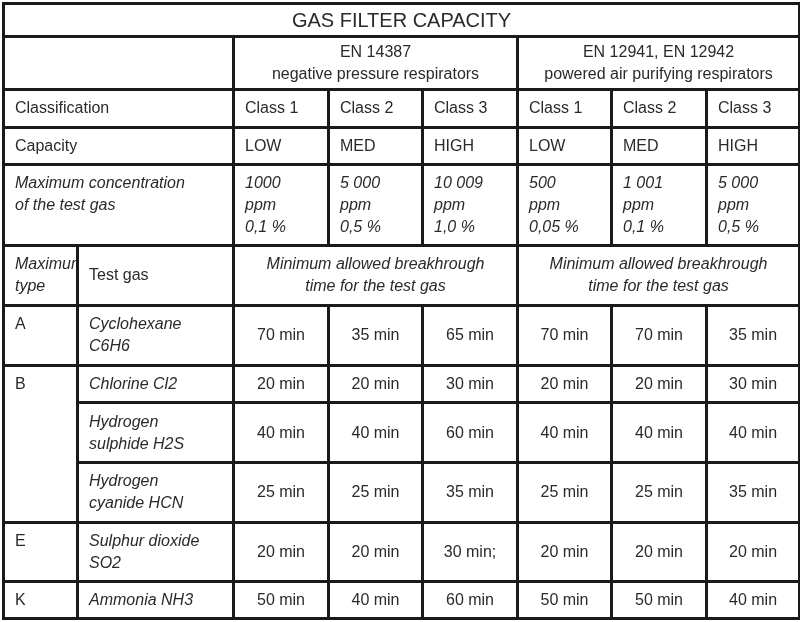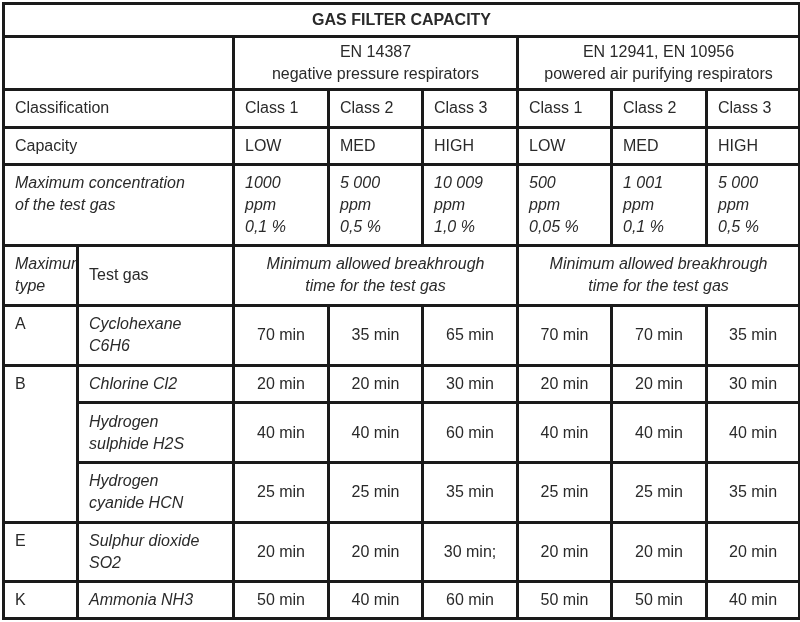--- a/index.html
+++ b/index.html
@@ -9,21 +9,21 @@
     width: 796px; height: 618px;
     border-collapse: collapse; table-layout: fixed;
     font-size: 16px; line-height: 22px;
   }
   table.gas td {
     border: 3px solid #1a1a1a;
     padding: 0 10px;
     vertical-align: middle;
     overflow: hidden;
   }
-  .title { text-align: center; font-weight: bold; font-size: 16px; }
+  .title { text-align: center; font-weight: normal; font-size: 20px; }
   .center { text-align: center; }
   .top { vertical-align: top !important; padding-top: 6px !important; }
   .norm { white-space: pre-line; font-style: italic; }
 </style>
 </head>
 <body>
 
 <table class="gas">
   <colgroup>
     <col style="width:74px">
@@ -39,21 +39,21 @@
       <tr style="height:33px">
     <td colspan="8" class="title">GAS FILTER CAPACITY</td>
   </tr>
   <tr style="height:52px">
     <td colspan="2"></td>
     <td colspan="3" class="center">
       <div>EN 14387</div>
       <div>negative pressure respirators</div>
     </td>
     <td colspan="3" class="center">
-      <div>EN 12941, EN 10956</div>
+      <div>EN 12941, EN 12942</div>
       <div>powered air purifying respirators</div>
     </td>
   </tr>
   <tr style="height:37px">
     <td colspan="2">Classification</td>
     <td>Class 1</td>
     <td>Class 2</td>
     <td>Class 3</td>
     <td>Class 1</td>
     <td>Class 2</td>

